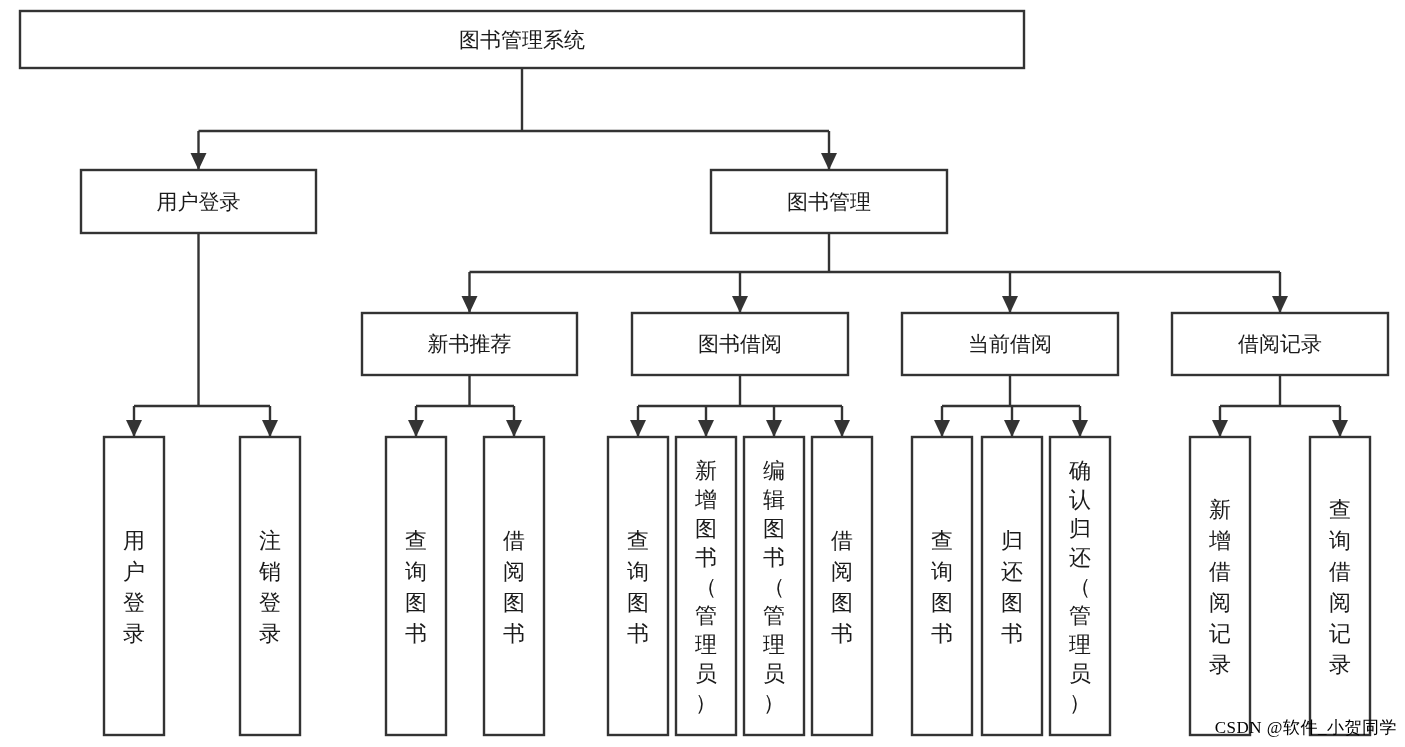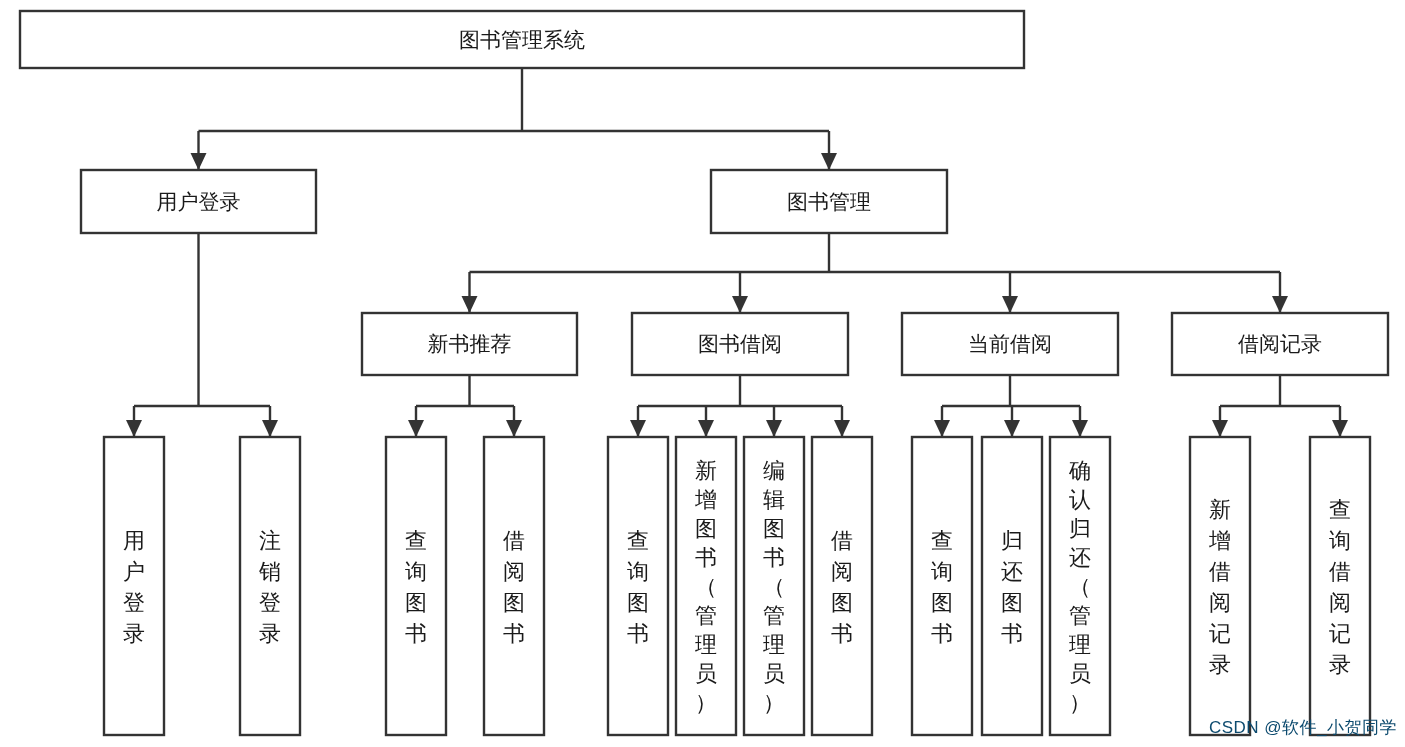--- a/index.html
+++ b/index.html
@@ -51,23 +51,23 @@
   .leaf-label-v {
     font-family: "DejaVu Sans", "Liberation Sans", sans-serif;
     font-size: 22px;
     fill: #1a1a1a;
     text-anchor: middle;
   }
   .watermark-text {
     position: absolute;
     right: 8px;
     bottom: 8px;
-    font-family: Liberation Sans, sans-serif;
+    font-family: Liberation Serif, serif;
     font-size: 17px;
-    color: #0c4a6e;
+    color: #000000;
     letter-spacing: 0.5px;
     white-space: nowrap;
     user-select: none;
   }
 </style>
 </head>
 <body>
 
 <div id="diagram-root">
   <svg class="flow-canvas" viewBox="0 0 1405 747">

